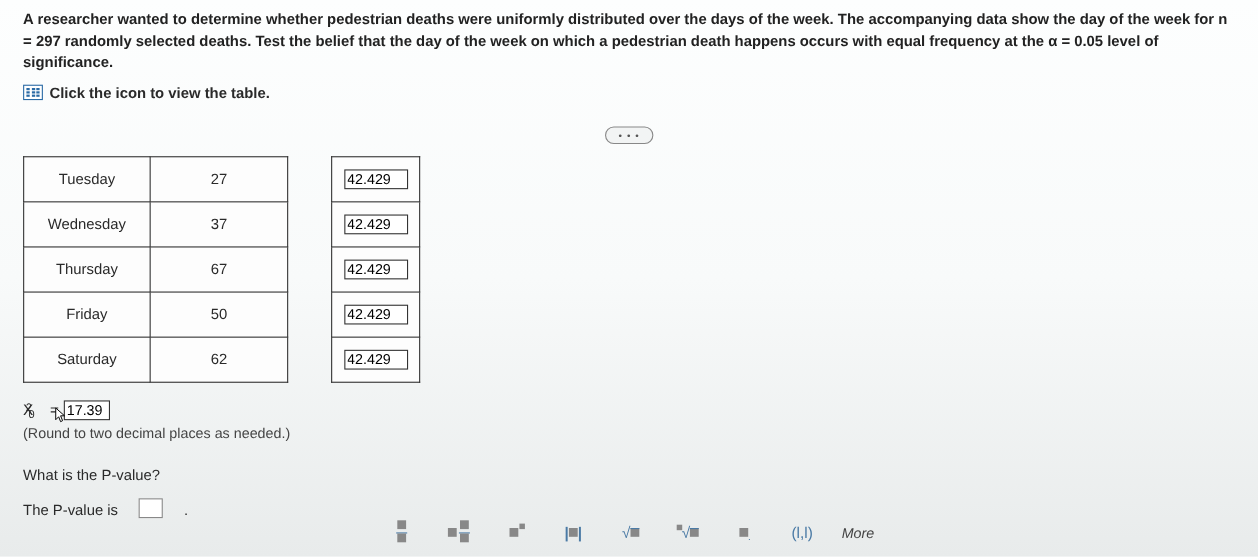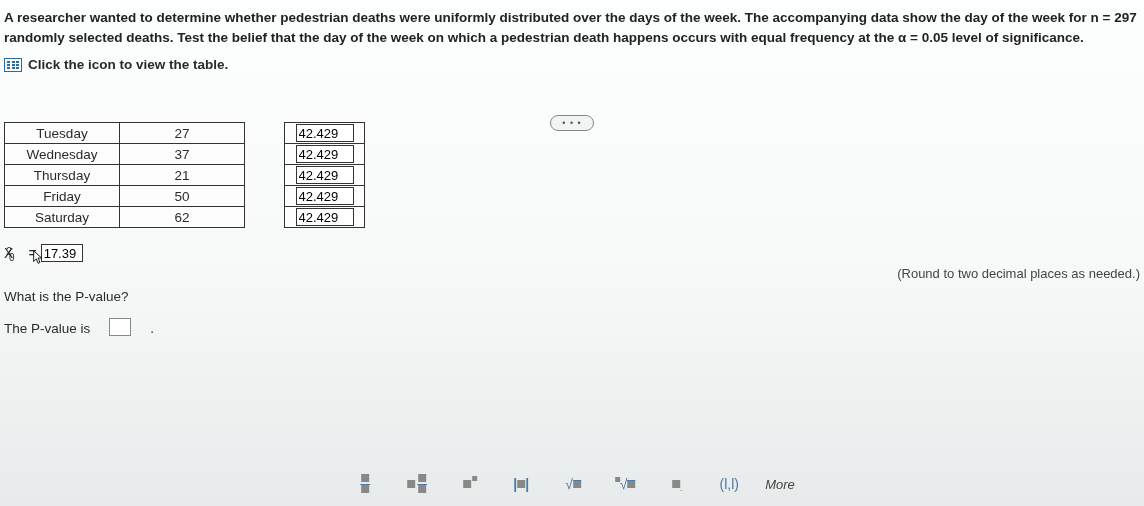--- a/index.html
+++ b/index.html
@@ -11,21 +11,21 @@
       font-family: Arial, sans-serif;
       background: linear-gradient(to bottom, #fdfefe 0%, #f8fafa 50%, #e8ebeb 100%);
       width: 1144px;
       height: 506px;
       overflow: hidden;
       font-size: 14px;
       color: #2a2a2a;
       position: relative;
     }
     .content {
-      padding: 8px 4px;
+      padding: 8px 21px;
     }
     .problem-text {
       font-size: 13.5px;
       line-height: 1.45;
       font-weight: bold;
       color: #222;
       margin-bottom: 10px;
     }
     .table-link {
       display: flex;
@@ -92,21 +92,21 @@
     .exp-cell {
       padding: 0 !important;
     }
     .exp-input {
       width: 58px;
       height: 18px;
       border: 1px solid #333;
       text-align: left;
       font-size: 13px;
       padding: 0 2px;
-      margin: 1px auto;
+      margin: 11px auto;
       display: block;
       background: #fff;
     }
     .question {
       font-size: 13.5px;
       margin-bottom: 14px;
     }
     .stat-row {
       display: flex;
       align-items: baseline;
@@ -136,22 +136,21 @@
       position: absolute;
       left: 28px;
       top: 6px;
       width: 14px;
       height: 16px;
       pointer-events: none;
     }
     .hint {
       font-size: 13px;
       color: #444;
-      margin-bottom: 8px;
-      text-align: right;
+      margin-bottom: 23px;
     }
     .pvalue-row {
       font-size: 13.5px;
       display: flex;
       align-items: flex-end;
       gap: 19px;
     }
     .blank-box {
       width: 22px;
       height: 18px;
@@ -241,21 +240,21 @@
     <tr>
       <td class="col-day">Wednesday</td>
       <td class="col-obs">37</td>
       <td class="spacer-col"></td>
       <td class="col-exp exp-cell">
             <input class="exp-input" value="42.429" style="">
           </td>
     </tr>
     <tr>
       <td class="col-day">Thursday</td>
-      <td class="col-obs">21</td>
+      <td class="col-obs">67</td>
       <td class="spacer-col"></td>
       <td class="col-exp exp-cell">
             <input class="exp-input" value="42.429" style="">
           </td>
     </tr>
     <tr>
       <td class="col-day">Friday</td>
       <td class="col-obs">50</td>
       <td class="spacer-col"></td>
       <td class="col-exp exp-cell">

